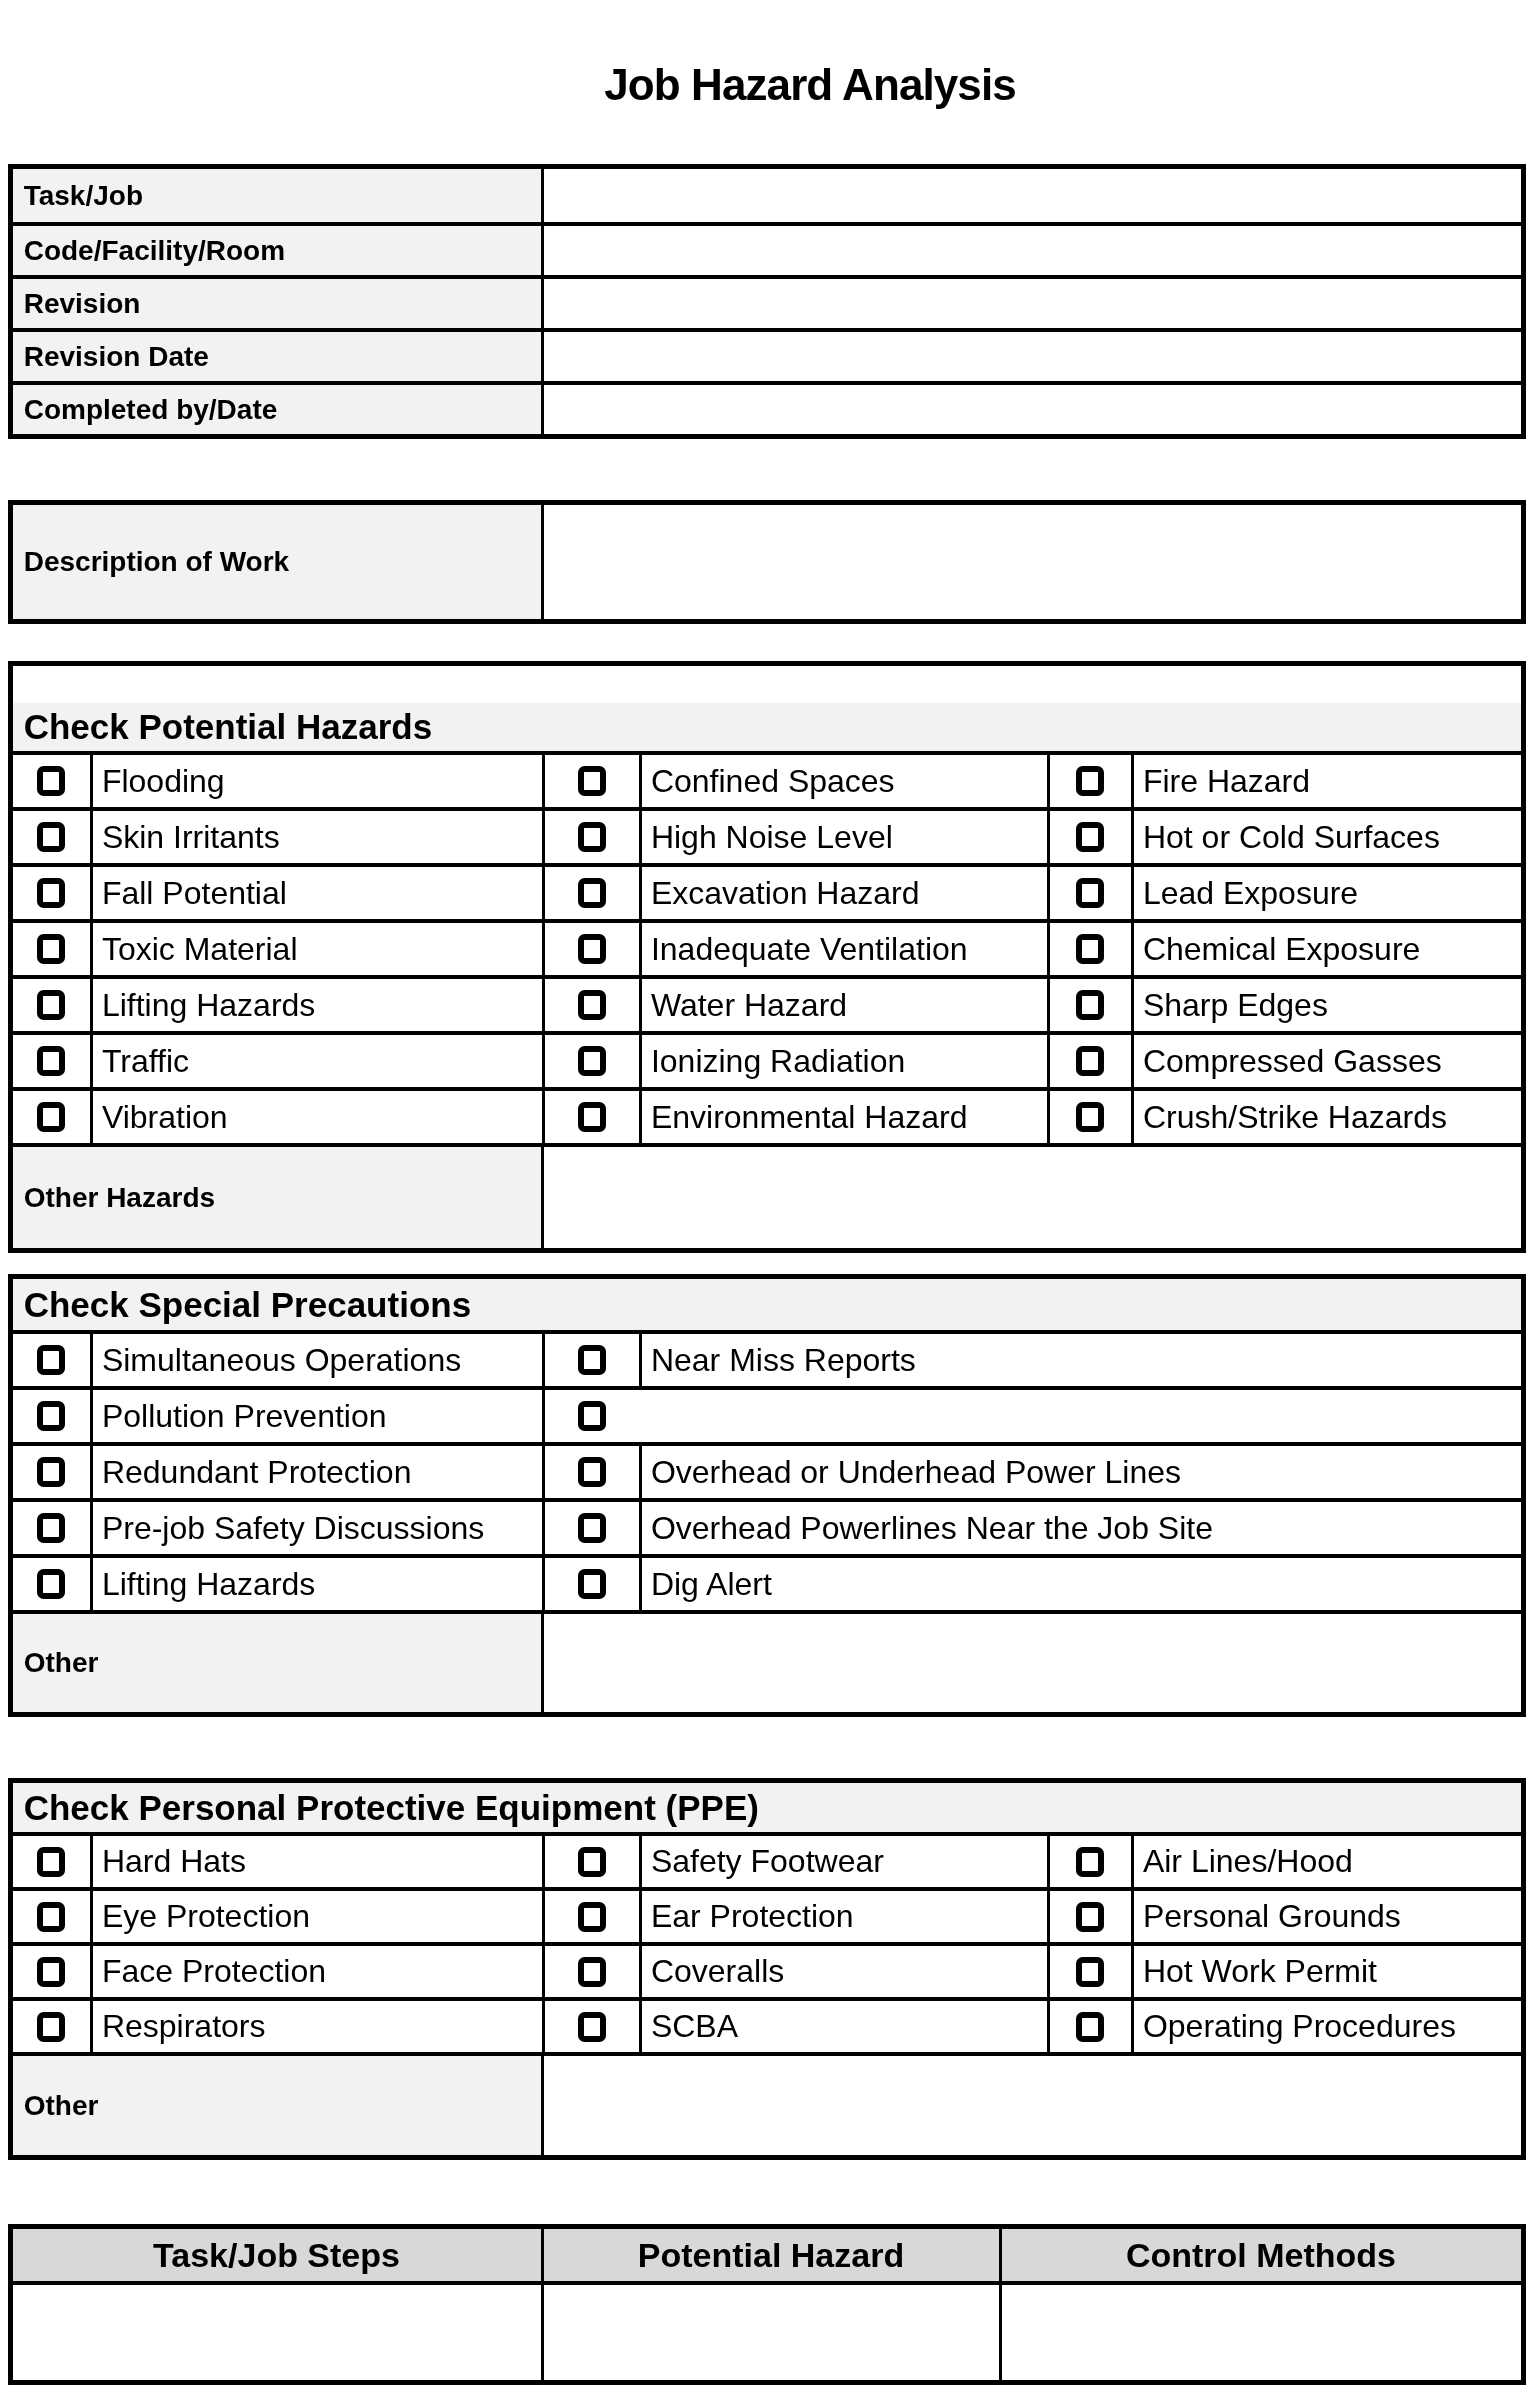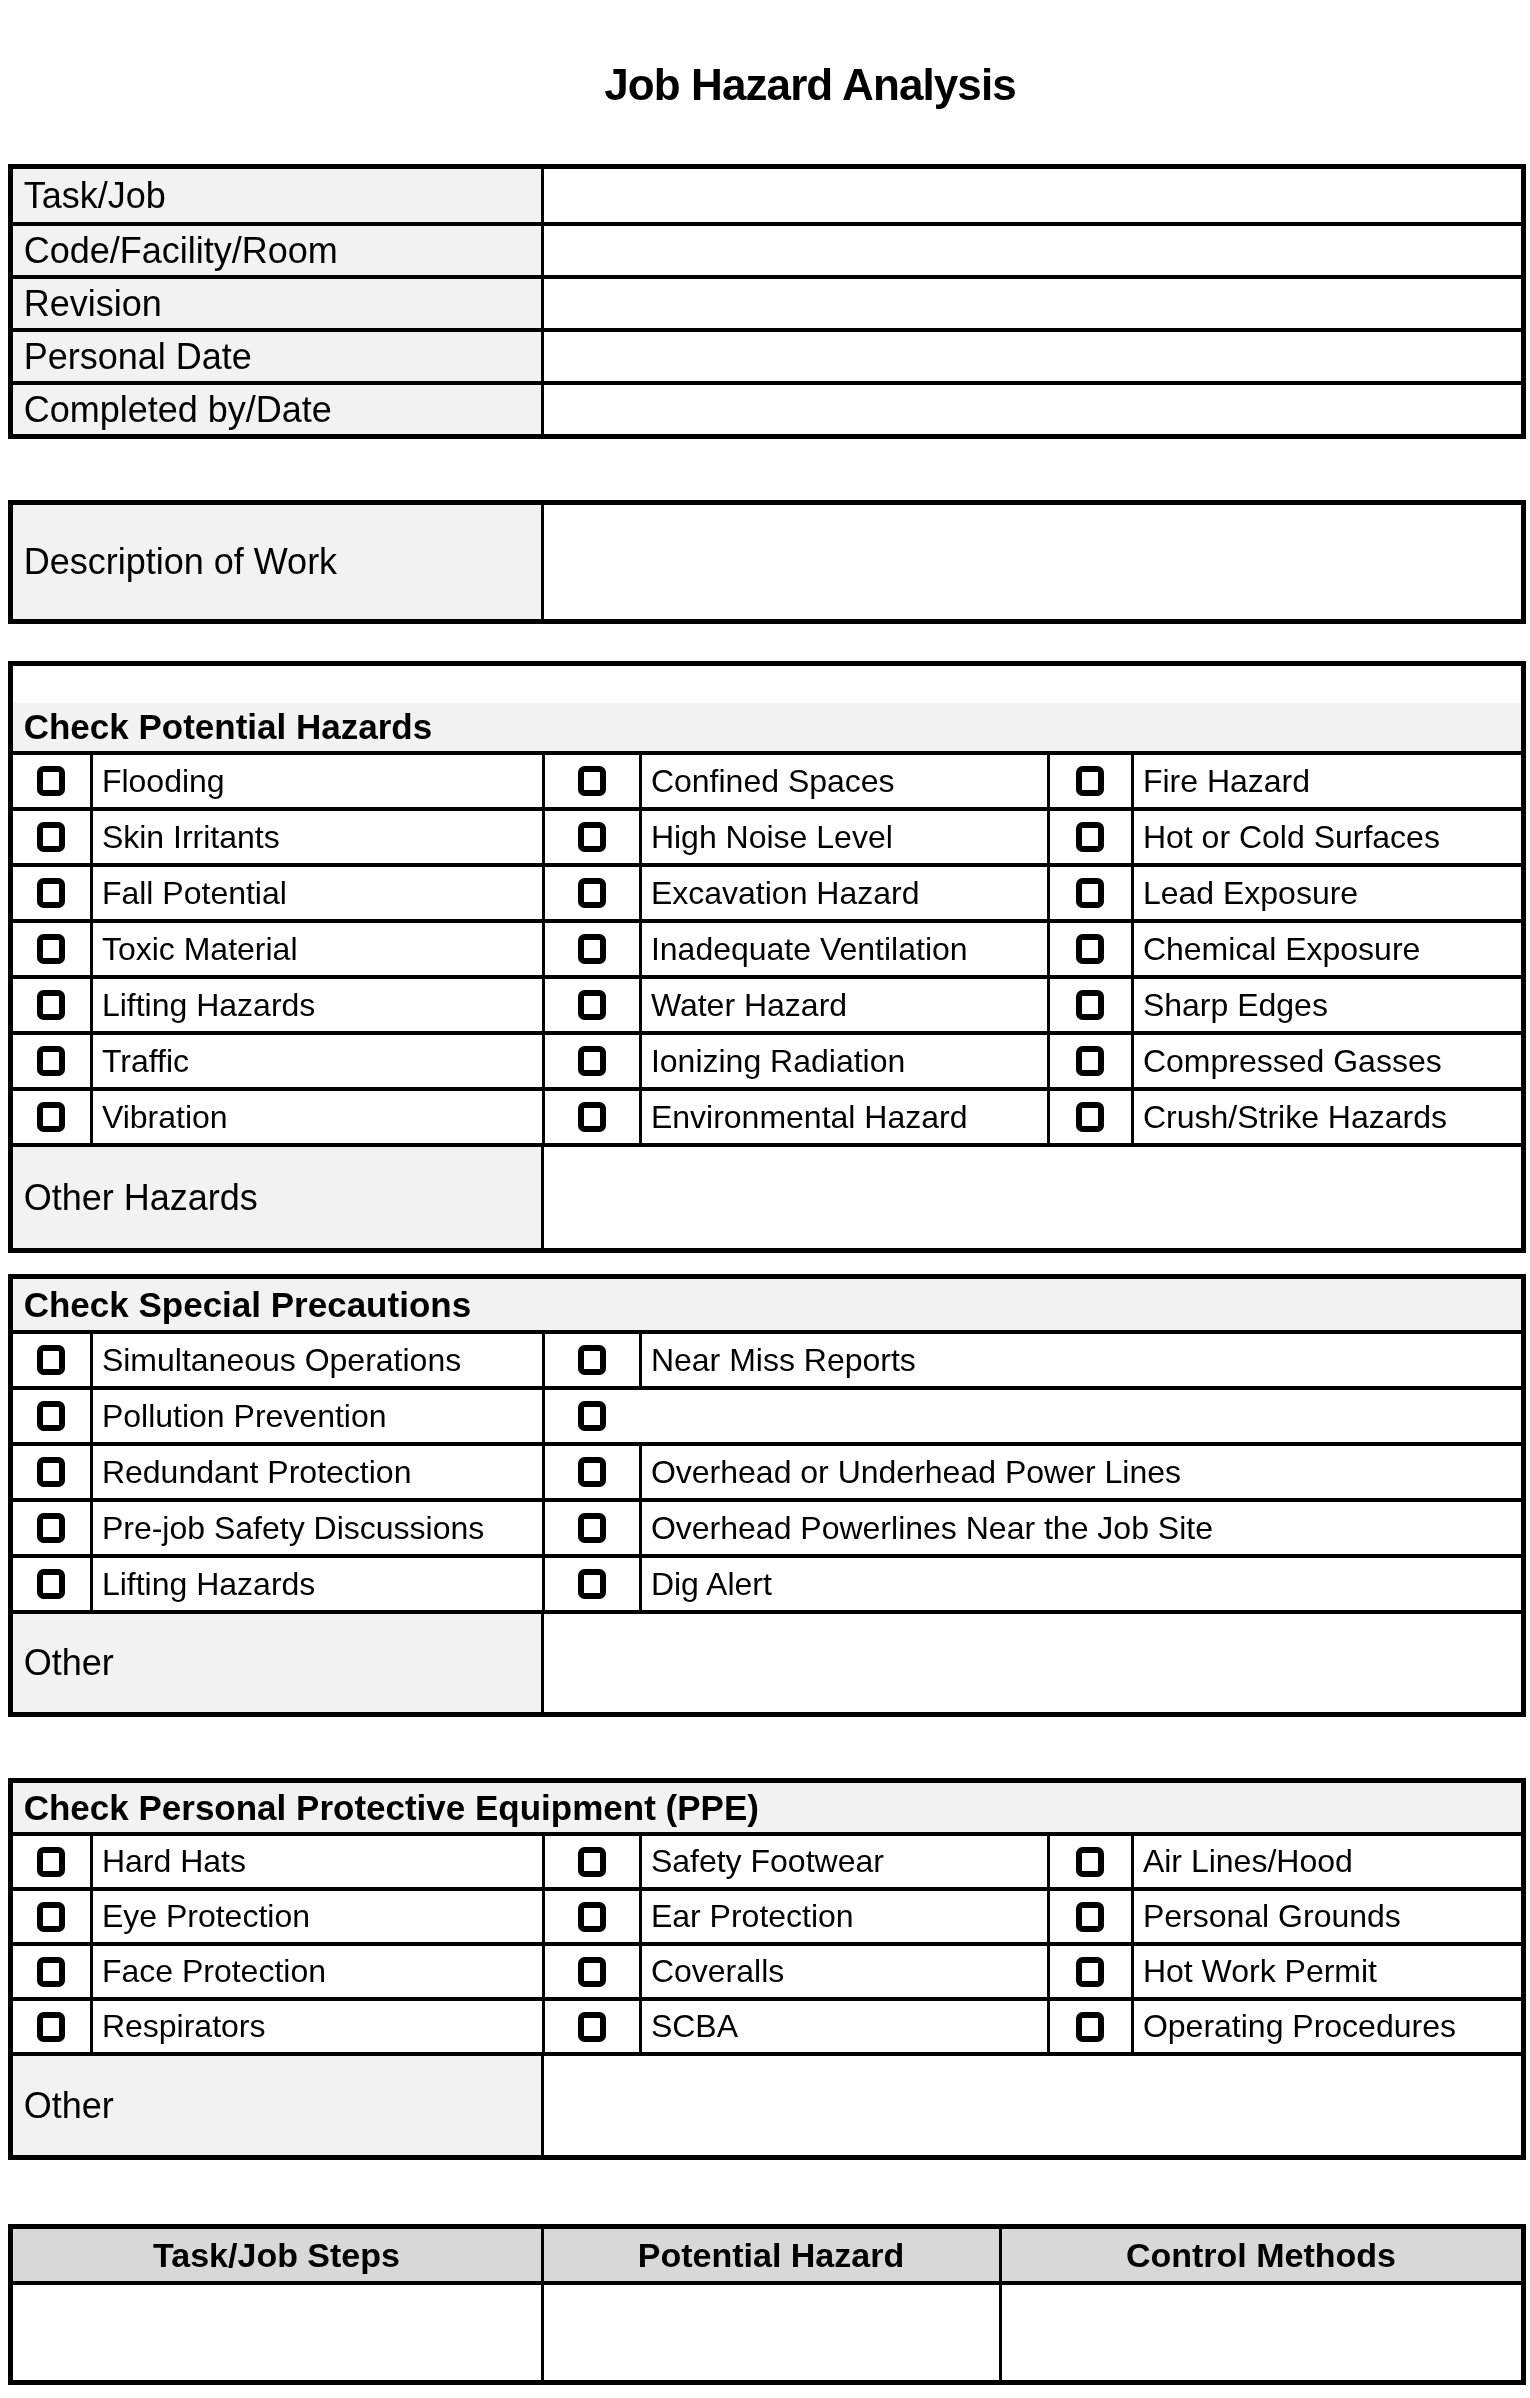--- a/index.html
+++ b/index.html
@@ -34,22 +34,22 @@
   .row { display: flex; width: 100%; }
   .row + .row { border-top: 4.7px solid #000; }
   .cell {
     display: flex;
     align-items: center;
     overflow: hidden;
   }
   .cell + .cell { border-left: 3.7px solid #000; }
   .lbl {
     background: #f2f2f2;
-    font-weight: normal;
-    font-size: 36px;
+    font-weight: bold;
+    font-size: 28px;
     padding-left: 11.2px;
   }
   .item {
     background: #ffffff;
     font-weight: normal;
     font-size: 32px;
     padding-left: 9.4px;
     white-space: nowrap;
   }
   .val { background: #ffffff; }
@@ -125,21 +125,21 @@
     </div>
     <div class="row r57">
       <div class="cell lbl w-lab">Code/Facility/Room</div>
       <div class="cell val w-fill"></div>
     </div>
     <div class="row r57">
       <div class="cell lbl w-lab">Revision</div>
       <div class="cell val w-fill"></div>
     </div>
     <div class="row r57">
-      <div class="cell lbl w-lab">Personal Date</div>
+      <div class="cell lbl w-lab">Revision Date</div>
       <div class="cell val w-fill"></div>
     </div>
     <div class="row r57">
       <div class="cell lbl w-lab">Completed by/Date</div>
       <div class="cell val w-fill"></div>
     </div>
   </div>
 
   <div class="tbl pos-desc">
     <div class="row r105">

